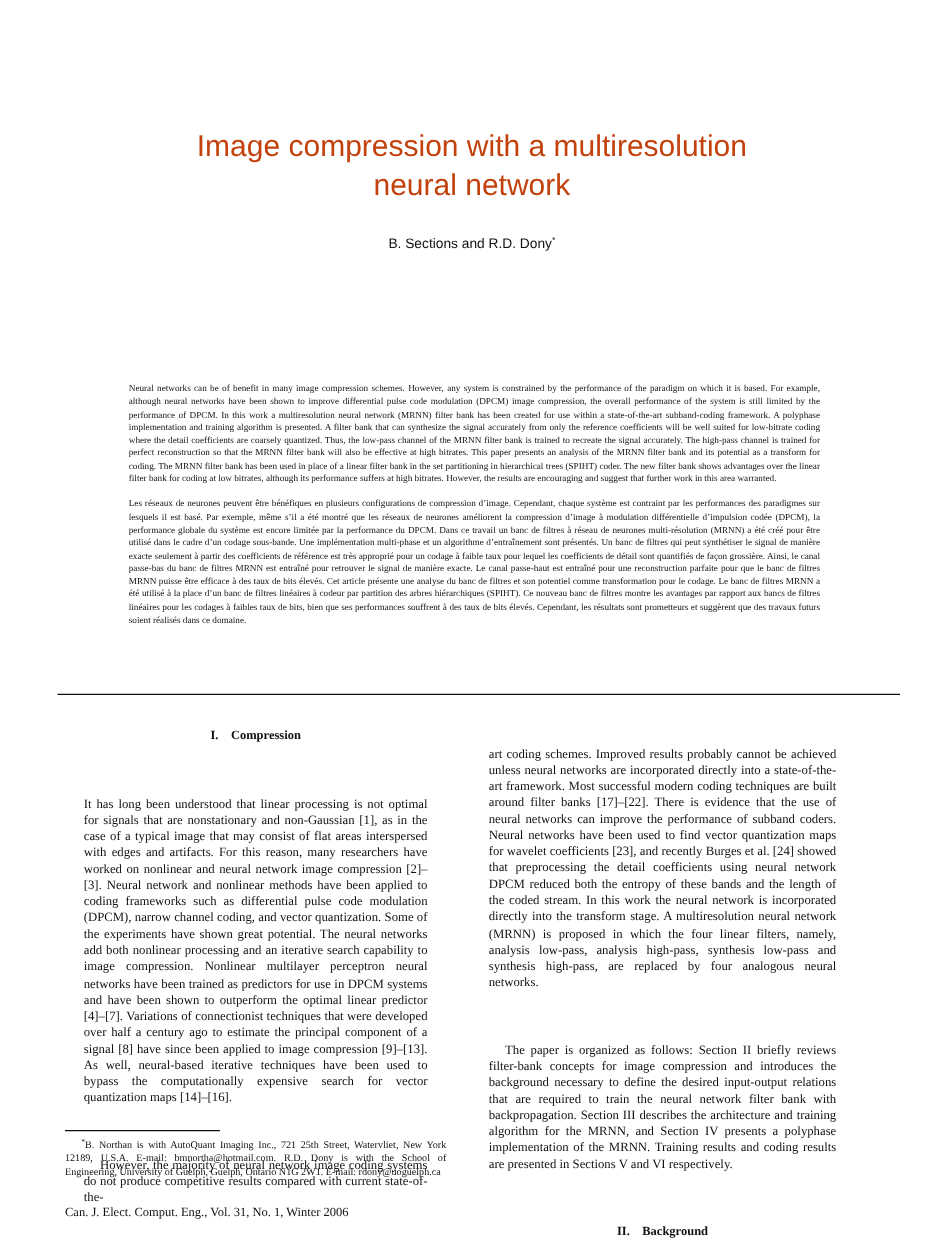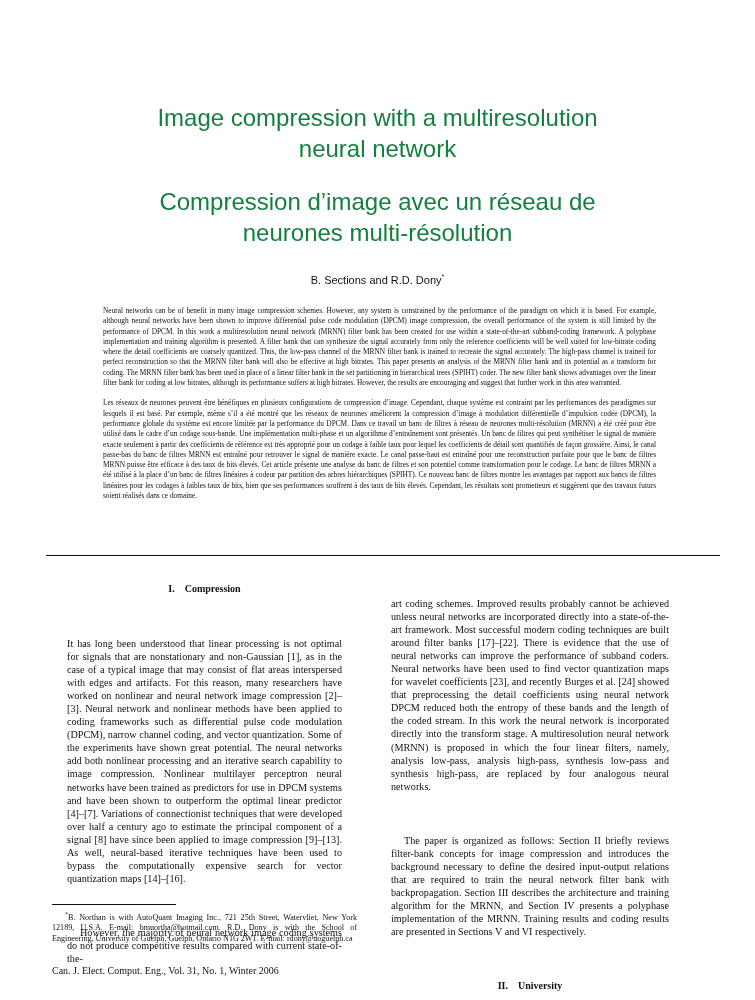--- a/index.html
+++ b/index.html
@@ -1,19 +1,19 @@
 <!DOCTYPE html>
 <html><head>
 <meta charset="utf-8">
 <style>
   html, body { margin: 0; padding: 0; background: #ffffff; }
   body { width: 755px; height: 1000px; position: relative; overflow: hidden; color: #111; }
   .title-block { position: absolute; left: 0; top: 102px; width: 755px; text-align: center;
     font-family: "Liberation Sans", sans-serif; }
-  .title { font-size: 24px; line-height: 31px; margin: 0; font-weight: normal; color: #15803d; }
+  .title { font-size: 24px; line-height: 31px; margin: 0; font-weight: normal; color: #c2410c; }
   .title-fr { margin-top: 22px; }
   .authors { margin-top: 22px; font-size: 11px; line-height: 14px; }
   .authors sup { font-size: 7px; }
   .abstract { position: absolute; left: 103px; top: 306px; width: 553px;
     font-family: "Liberation Serif", serif; font-size: 7.35px; line-height: 10.3px; text-align: justify; }
   .abstract p { margin: 0 0 10px 0; }
   .rule { position: absolute; left: 46px; top: 555px; width: 674px; height: 1px; background: #111; }
   .col { position: absolute; top: 582px; font-family: "Liberation Serif", serif;
     font-size: 10.2px; line-height: 13.05px; text-align: justify; }
   .col-left { left: 52px; width: 305px; }
@@ -29,21 +29,20 @@
     font-family: "Liberation Serif", serif; font-size: 8.1px; line-height: 10.4px; text-align: justify; }
   .footnote .fn-indent { text-indent: 13px; }
   .journal { position: absolute; left: 52px; top: 964px; font-family: "Liberation Serif", serif;
     font-size: 10px; line-height: 13px; }
 </style>
 </head>
 <body>
 
 <div class="title-block">
   <h1 class="title" style="width:490px;margin:0 auto;">Image compression with a multiresolution neural network</h1>
-  <h1 class="title title-fr" style="width:470px;margin-left:auto;margin-right:auto;">Compression d’image avec un réseau de neurones multi-résolution</h1>
   <div class="authors"><span>B. Sections and R.D. Dony</span><sup>*</sup></div>
 </div>
 
 <div class="abstract">
   <p>Neural networks can be of benefit in many image compression schemes. However, any system is constrained by the performance of the paradigm on which it is based. For example, although neural networks have been shown to improve differential pulse code modulation (DPCM) image compression, the overall performance of the system is still limited by the performance of DPCM. In this work a multiresolution neural network (MRNN) filter bank has been created for use within a state-of-the-art subband-coding framework. A polyphase implementation and training algorithm is presented. A filter bank that can synthesize the signal accurately from only the reference coefficients will be well suited for low-bitrate coding where the detail coefficients are coarsely quantized. Thus, the low-pass channel of the MRNN filter bank is trained to recreate the signal accurately. The high-pass channel is trained for perfect reconstruction so that the MRNN filter bank will also be effective at high bitrates. This paper presents an analysis of the MRNN filter bank and its potential as a transform for coding. The MRNN filter bank has been used in place of a linear filter bank in the set partitioning in hierarchical trees (SPIHT) coder. The new filter bank shows advantages over the linear filter bank for coding at low bitrates, although its performance suffers at high bitrates. However, the results are encouraging and suggest that further work in this area warranted.</p>
   <p>Les réseaux de neurones peuvent être bénéfiques en plusieurs configurations de compression d’image. Cependant, chaque système est contraint par les performances des paradigmes sur lesquels il est basé. Par exemple, même s’il a été montré que les réseaux de neurones améliorent la compression d’image à modulation différentielle d’impulsion codée (DPCM), la performance globale du système est encore limitée par la performance du DPCM. Dans ce travail un banc de filtres à réseau de neurones multi-résolution (MRNN) a été créé pour être utilisé dans le cadre d’un codage sous-bande. Une implémentation multi-phase et un algorithme d’entraînement sont présentés. Un banc de filtres qui peut synthétiser le signal de manière exacte seulement à partir des coefficients de référence est très approprié pour un codage à faible taux pour lequel les coefficients de détail sont quantifiés de façon grossière. Ainsi, le canal passe-bas du banc de filtres MRNN est entraîné pour retrouver le signal de manière exacte. Le canal passe-haut est entraîné pour une reconstruction parfaite pour que le banc de filtres MRNN puisse être efficace à des taux de bits élevés. Cet article présente une analyse du banc de filtres et son potentiel comme transformation pour le codage. Le banc de filtres MRNN a été utilisé à la place d’un banc de filtres linéaires à codeur par partition des arbres hiérarchiques (SPIHT). Ce nouveau banc de filtres montre les avantages par rapport aux bancs de filtres linéaires pour les codages à faibles taux de bits, bien que ses performances souffrent à des taux de bits élevés. Cependant, les résultats sont prometteurs et suggèrent que des travaux futurs soient réalisés dans ce domaine.</p>
 </div>
 
 <div class="rule"></div>
 
@@ -53,21 +52,21 @@
   <p>It has long been understood that linear processing is not optimal for signals that are nonstationary and non-Gaussian [1], as in the case of a typical image that may consist of flat areas interspersed with edges and artifacts. For this reason, many researchers have worked on nonlinear and neural network image compression [2]–[3]. Neural network and nonlinear methods have been applied to coding frameworks such as differential pulse code modulation (DPCM), narrow channel coding, and vector quantization. Some of the experiments have shown great potential. The neural networks add both nonlinear processing and an iterative search capability to image compression. Nonlinear multilayer perceptron neural networks have been trained as predictors for use in DPCM systems and have been shown to outperform the optimal linear predictor [4]–[7]. Variations of connectionist techniques that were developed over half a century ago to estimate the principal component of a signal [8] have since been applied to image compression [9]–[13]. As well, neural-based iterative techniques have been used to bypass the computationally expensive search for vector quantization maps [14]–[16].</p>
   <div class="gap-sm"></div>
   <p class="indent">However, the majority of neural network image coding systems do not produce competitive results compared with current state-of-the-</p>
 </div>
 
 <div class="col col-right">
   <p>art coding schemes. Improved results probably cannot be achieved unless neural networks are incorporated directly into a state-of-the-art framework. Most successful modern coding techniques are built around filter banks [17]–[22]. There is evidence that the use of neural networks can improve the performance of subband coders. Neural networks have been used to find vector quantization maps for wavelet coefficients [23], and recently Burges et al. [24] showed that preprocessing the detail coefficients using neural network DPCM reduced both the entropy of these bands and the length of the coded stream. In this work the neural network is incorporated directly into the transform stage. A multiresolution neural network (MRNN) is proposed in which the four linear filters, namely, analysis low-pass, analysis high-pass, synthesis low-pass and synthesis high-pass, are replaced by four analogous neural networks.</p>
   <div class="gap-sm"></div>
   <p class="indent">The paper is organized as follows: Section II briefly reviews filter-bank concepts for image compression and introduces the background necessary to define the desired input-output relations that are required to train the neural network filter bank with backpropagation. Section III describes the architecture and training algorithm for the MRNN, and Section IV presents a polyphase implementation of the MRNN. Training results and coding results are presented in Sections V and VI respectively.</p>
   <div class="gap-lg"></div>
-  <h2 class="sec-head"><span class="num">II.</span><span>University</span></h2>
+  <h2 class="sec-head"><span class="num">II.</span><span>Background</span></h2>
   <div class="gap-lg" style="height:20px"></div>
   <p>A basic filter bank as shown in Fig. 1 is composed of analysis and synthesis components, each with a high-pass and a low-pass channel. The</p>
 </div>
 
 <div class="footnote-rule"></div>
 <div class="footnote">
   <p class="fn-indent" style="margin:0"><sup style="font-size:6px">*</sup><span>B. Northan is with AutoQuant Imaging Inc., 721 25th Street, Watervliet, New York 12189, U.S.A. E-mail: bmnortha@hotmail.com. R.D. Dony is with the School of Engineering, University of Guelph, Guelph, Ontario N1G 2W1. E-mail: rdony@uoguelph.ca</span></p>
 </div>
 
 <div class="journal">Can. J. Elect. Comput. Eng., Vol. 31, No. 1, Winter 2006</div>

